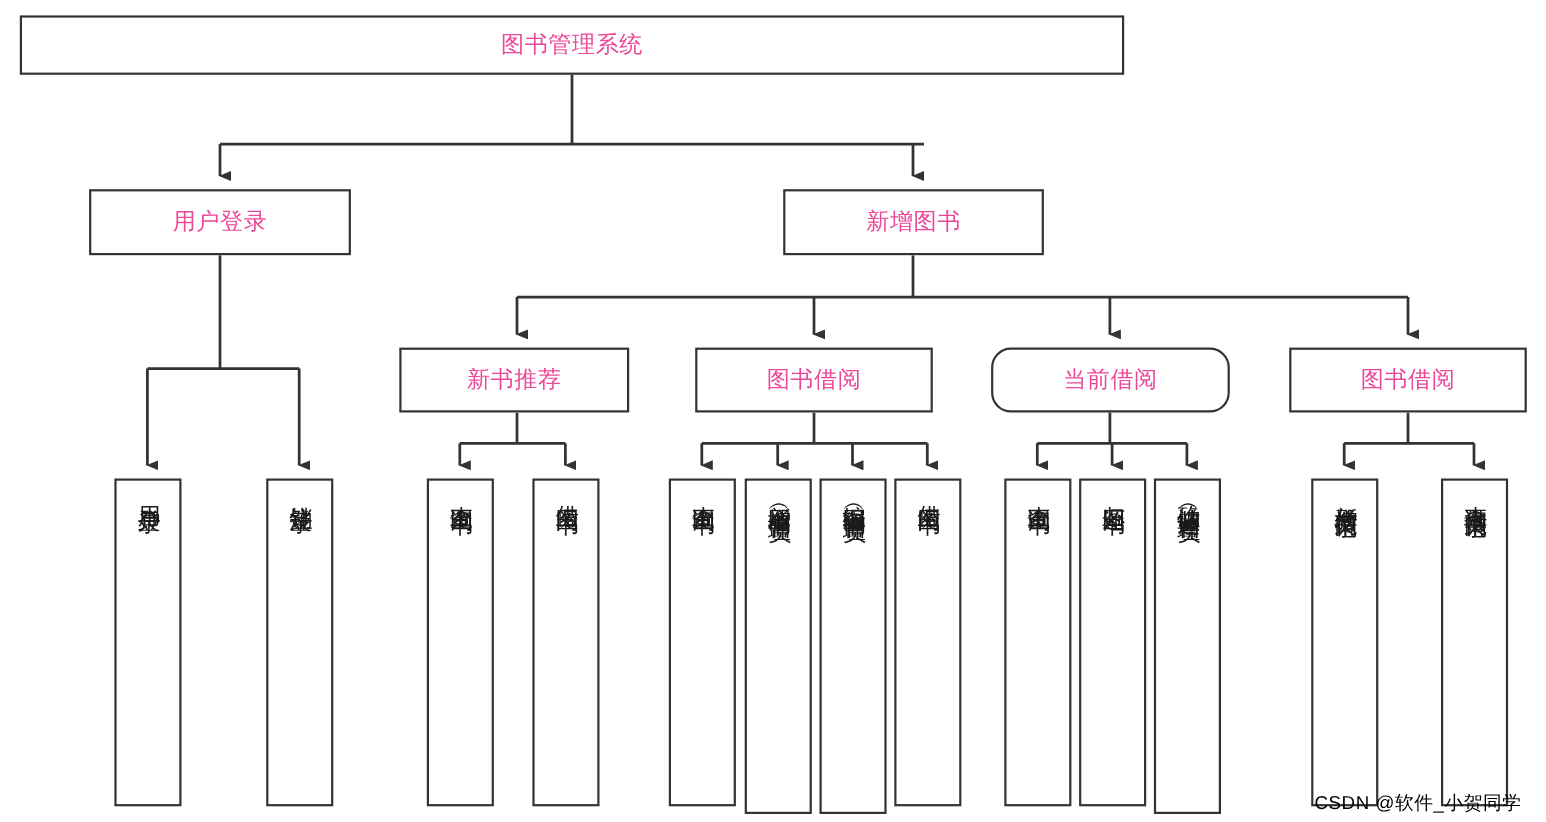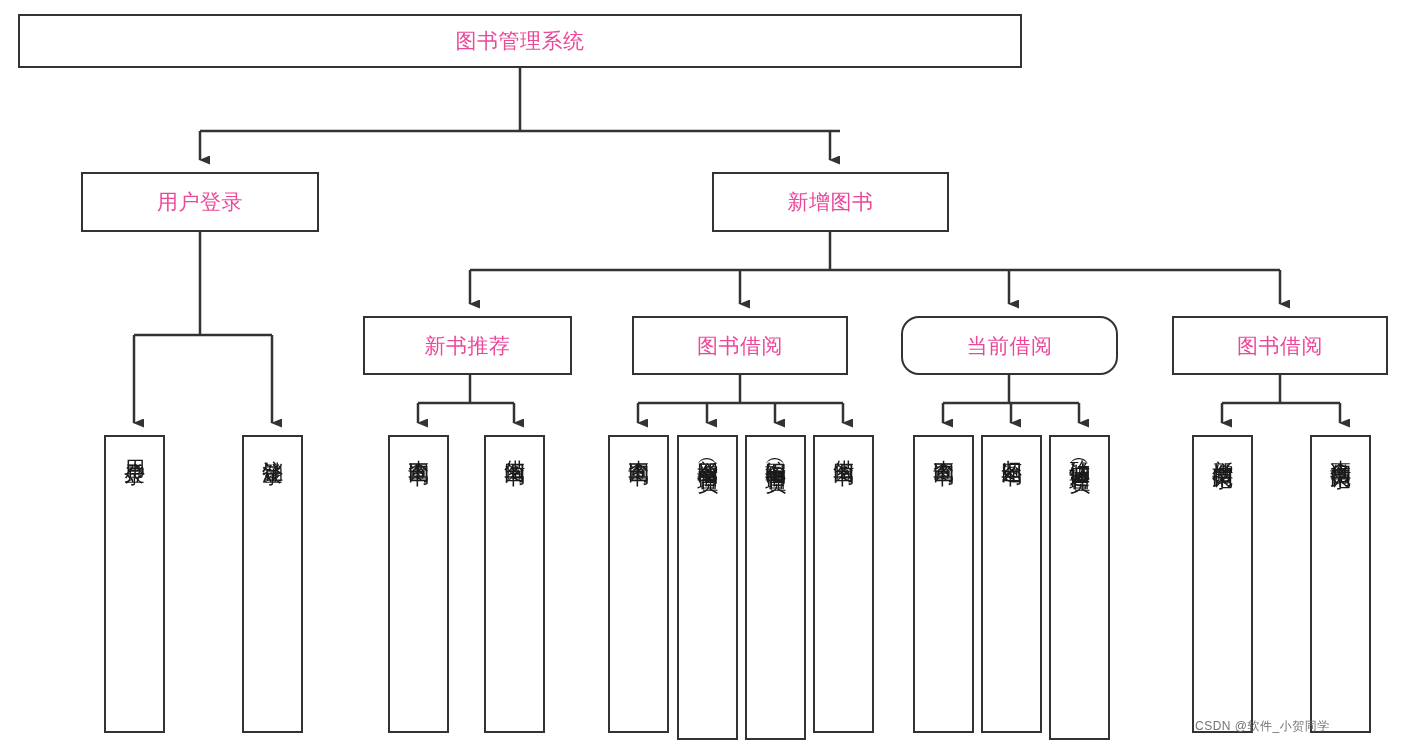--- a/index.html
+++ b/index.html
@@ -51,22 +51,22 @@
     writing-mode: vertical-rl;
     text-orientation: upright;
     font-size: 21px;
     color: #1a1a1a;
     line-height: 1.25;
     letter-spacing: 2px;
     white-space: nowrap;
   }
   .watermark {
     position: absolute;
-    font-size: 12px;
-    color: #737373;
+    font-size: 17px;
+    color: #000000;
     white-space: nowrap;
     letter-spacing: 0.5px;
   }
 </style>
 </head>
 <body>
 
 <div id="canvas">
 
   <svg class="wires" viewBox="0 0 1405 747" xmlns="http://www.w3.org/2000/svg">

